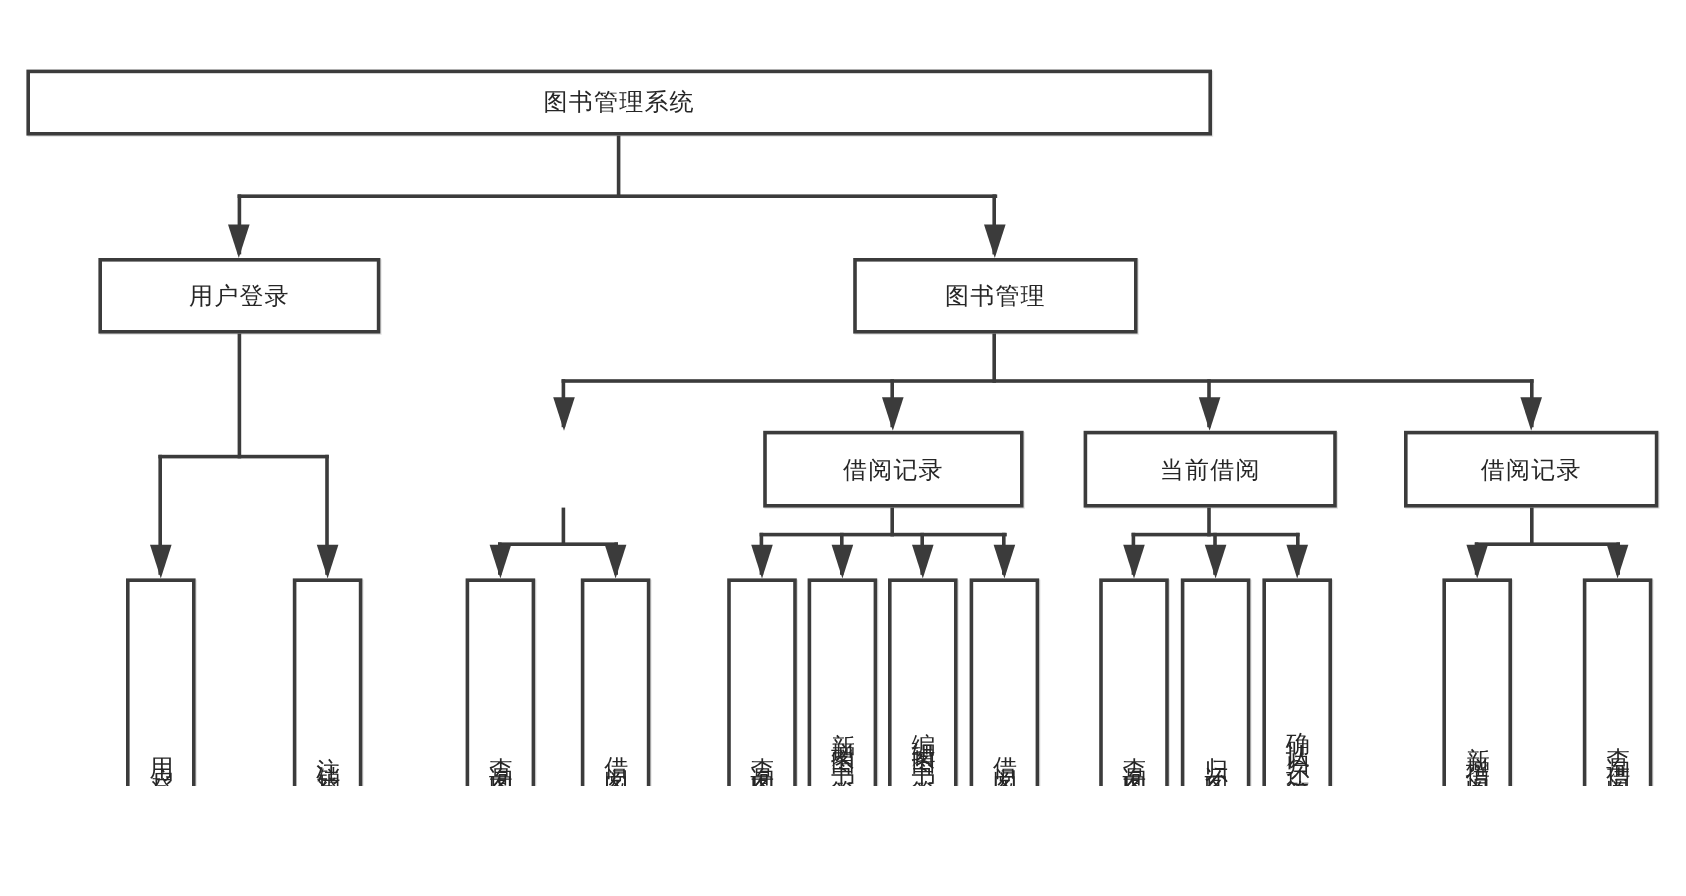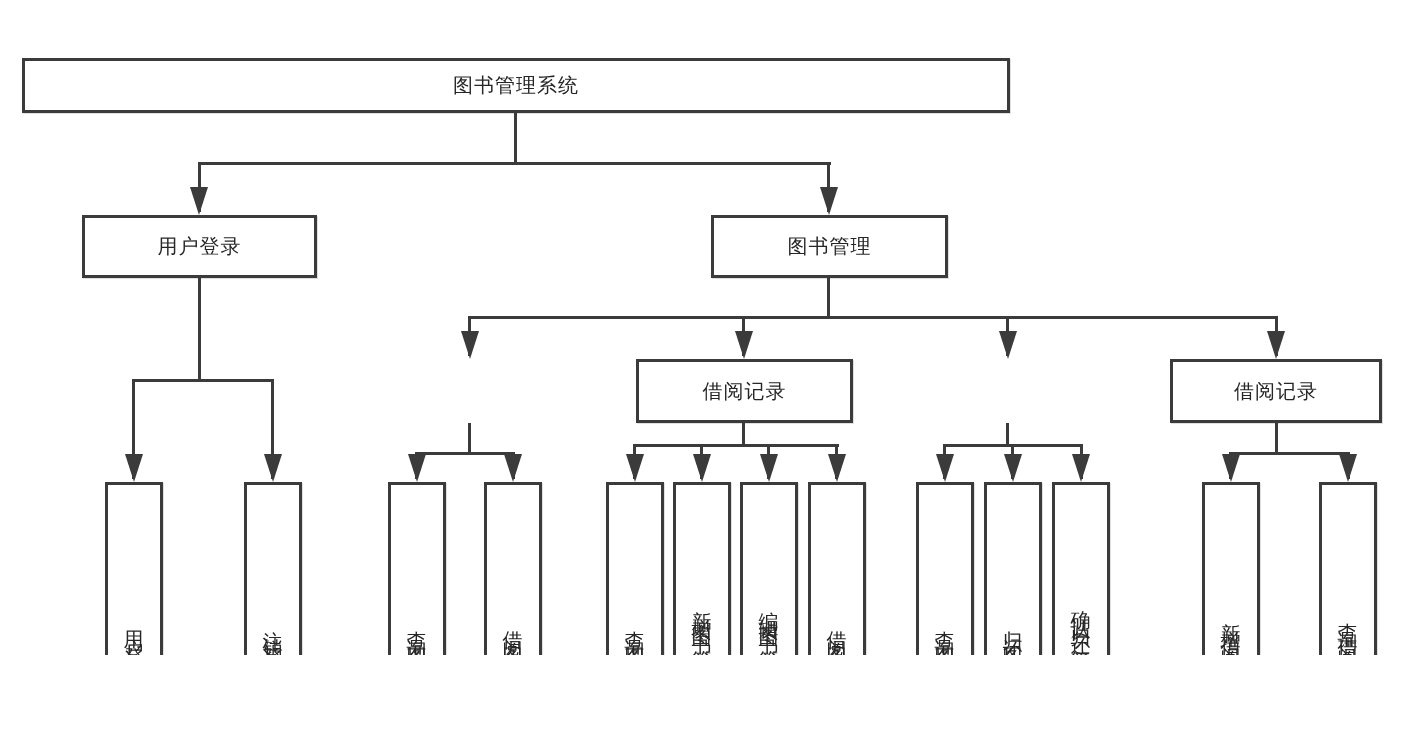--- a/index.html
+++ b/index.html
@@ -80,20 +80,21 @@
   <div class="line" style="left:468px;top:271px;width:3px;height:40px"></div>
   <div class="arrow" style="left:461px;top:286px"></div>
   <div class="line" style="left:742px;top:271px;width:3px;height:40px"></div>
   <div class="arrow" style="left:735px;top:286px"></div>
   <div class="line" style="left:1006px;top:271px;width:3px;height:40px"></div>
   <div class="arrow" style="left:999px;top:286px"></div>
   <div class="line" style="left:1275px;top:271px;width:3px;height:40px"></div>
   <div class="arrow" style="left:1267px;top:286px"></div>
 
   <div class="box" style="left:636px;top:314px;width:217px;height:64px">借阅记录</div>
+  <div class="box" style="left:903px;top:314px;width:211px;height:64px">当前借阅</div>
   <div class="box" style="left:1170px;top:314px;width:212px;height:64px">借阅记录</div>
 
   <div class="line" style="left:468px;top:378px;width:3px;height:32px"></div>
   <div class="line" style="left:415px;top:407px;width:100px;height:3px"></div>
   <div class="line" style="left:415px;top:407px;width:3px;height:27px"></div>
   <div class="arrow" style="left:408px;top:409px"></div>
   <div class="line" style="left:512px;top:407px;width:3px;height:27px"></div>
   <div class="arrow" style="left:504px;top:409px"></div>
 
   <div class="line" style="left:742px;top:378px;width:3px;height:24px"></div>

